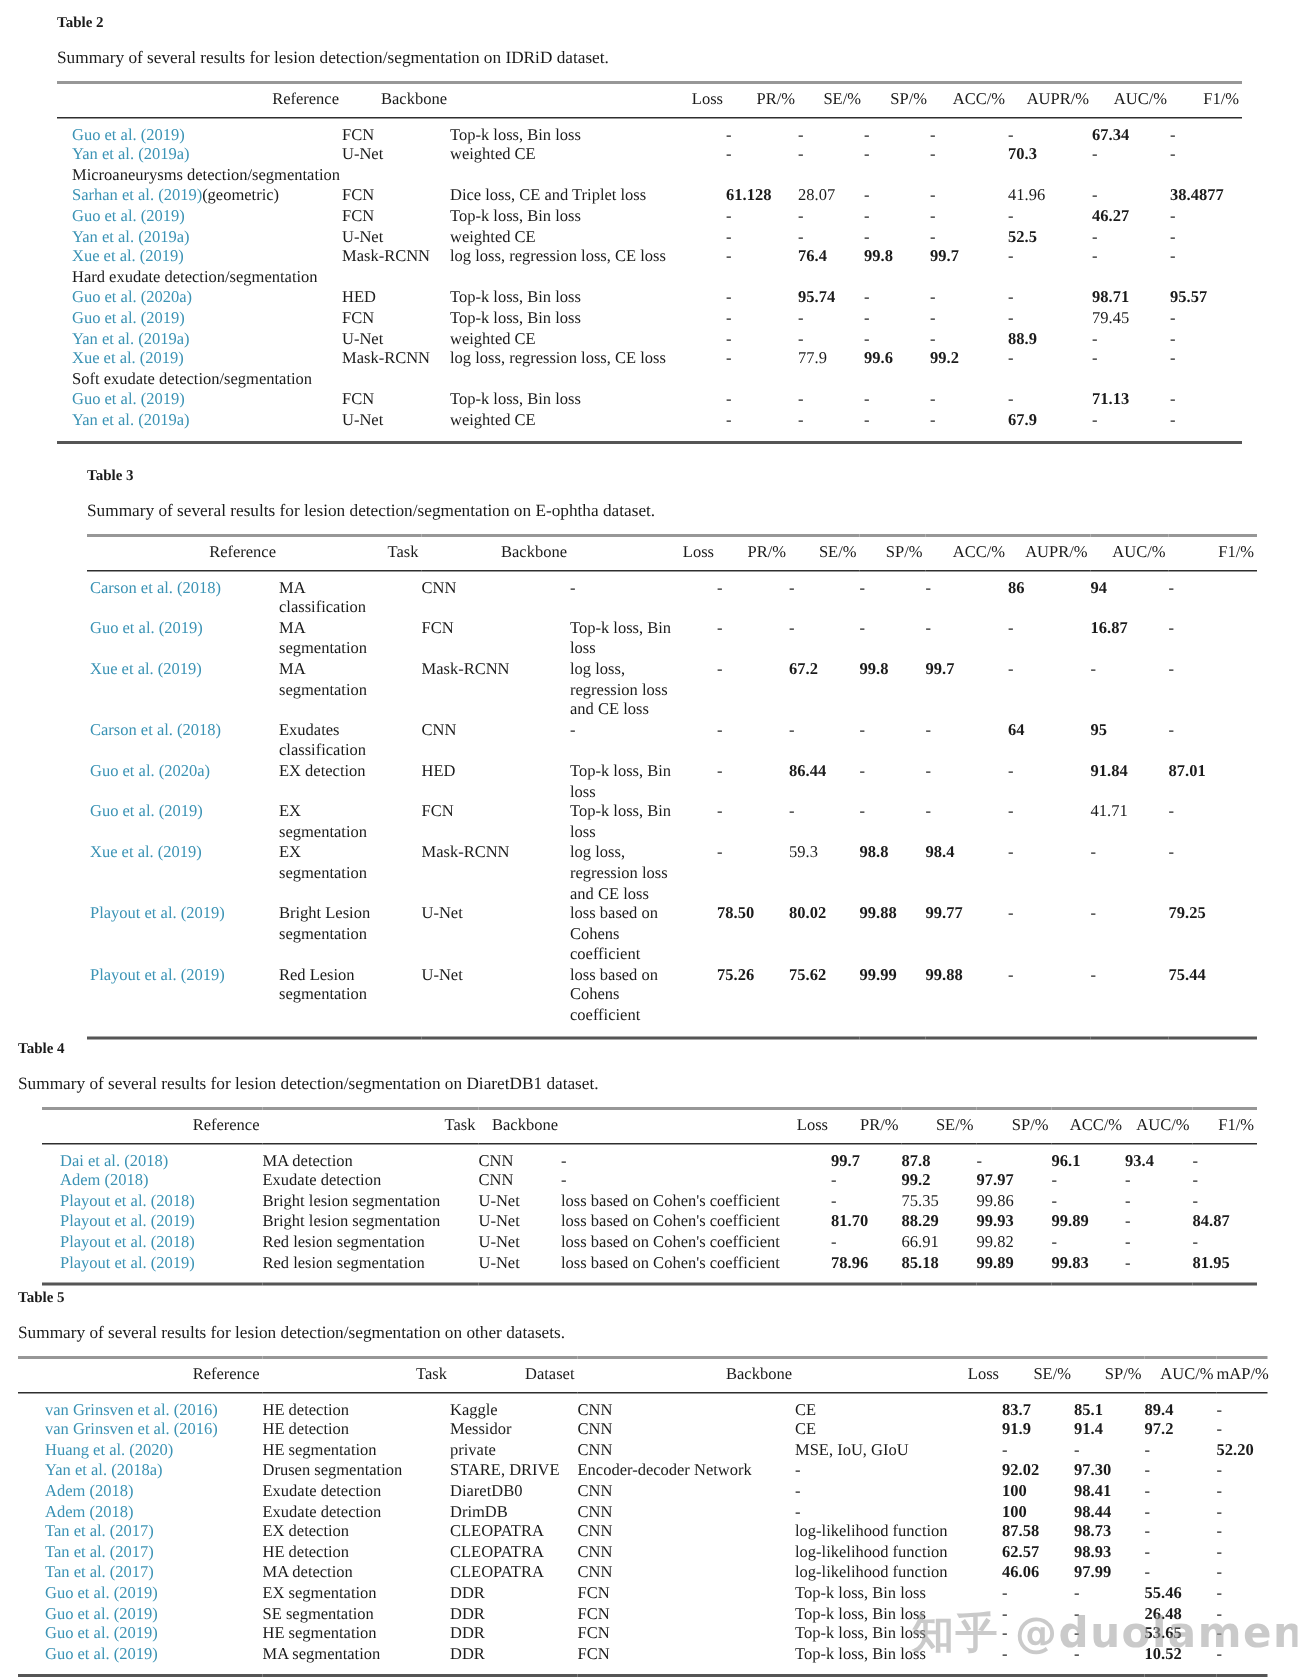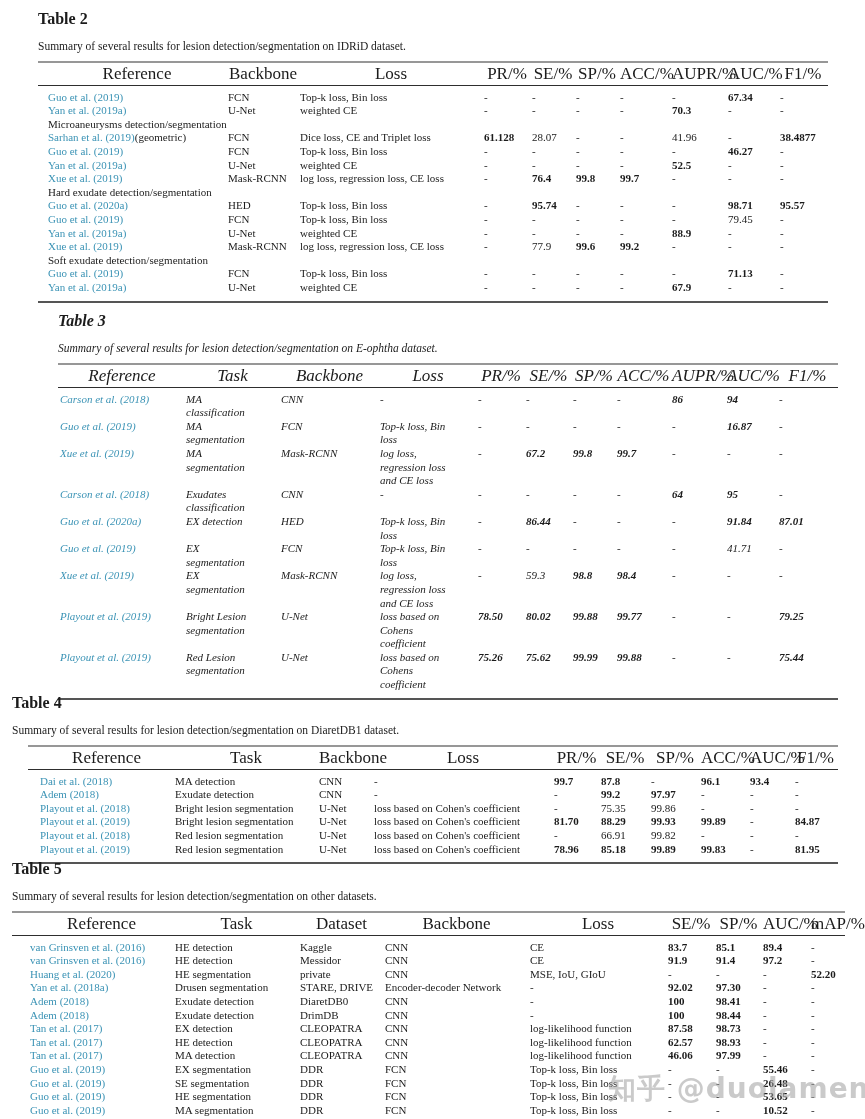--- a/index.html
+++ b/index.html
@@ -2,29 +2,29 @@
 <html><head>
 <meta charset="utf-8">
 <style>
   html,body{margin:0;padding:0;}
   body{
     width:865px;height:1119px;background:#ffffff;position:relative;overflow:hidden;
     font-family:"Liberation Serif",serif;color:#1b1b1b;
     -webkit-font-smoothing:antialiased;
   }
   .tblock{position:absolute;}
-  .tlabel{font-size:16px;font-weight:bold;margin:0 0 4px 0;}
+  .tlabel{font-size:10px;font-weight:bold;margin:0 0 4px 0;}
   .tcaption{font-size:11.5px;margin:12px 0 9px 0;}
   table.dtable{
     border-collapse:collapse;table-layout:fixed;width:100%;
     border-top:2px solid #979797;border-bottom:2px solid #555;
     font-size:11px;line-height:13.6px;
   }
   table.dtable thead th{
-    text-align:center;font-weight:normal;font-size:17px;
+    text-align:right;font-weight:normal;font-size:11px;
     padding:4px 2px 4px 0;border-bottom:1.5px solid #2e2e2e;white-space:nowrap;
   }
   table.dtable tbody td{vertical-align:top;padding:0 2px 0 0;}
   table.dtable tbody tr:first-child td{padding-top:5px;}
   table.dtable tbody tr:last-child td{padding-bottom:6px;}
   .nw td{white-space:nowrap;}
   .pl td{white-space:pre-line;}
   td.section{white-space:nowrap;}
   .ref{color:#3b93b5;text-decoration:none;cursor:pointer;}
   .b{font-weight:bold;}
@@ -225,21 +225,21 @@
           <td>-</td>
           <td>-</td>
           <td class="b">67.9</td>
           <td>-</td>
           <td>-</td>
         </tr>
       </tbody>
   </table>
 </section>
 
-<section class="tblock" id="b1" style="left:58px;top:312px;width:780px;font-style:italic;">
+<section class="tblock" id="b1" style="left:58px;top:312px;width:780px;">
   <h3 class="tlabel">Table 3</h3>
   <p class="tcaption">Summary of several results for lesion detection/segmentation on E-ophtha dataset.</p>
   <table class="dtable pl" id="t1">
     <colgroup>
         <col style="width:128px">
         <col style="width:95px">
         <col style="width:99px">
         <col style="width:98px">
         <col style="width:48px">
         <col style="width:47px">

